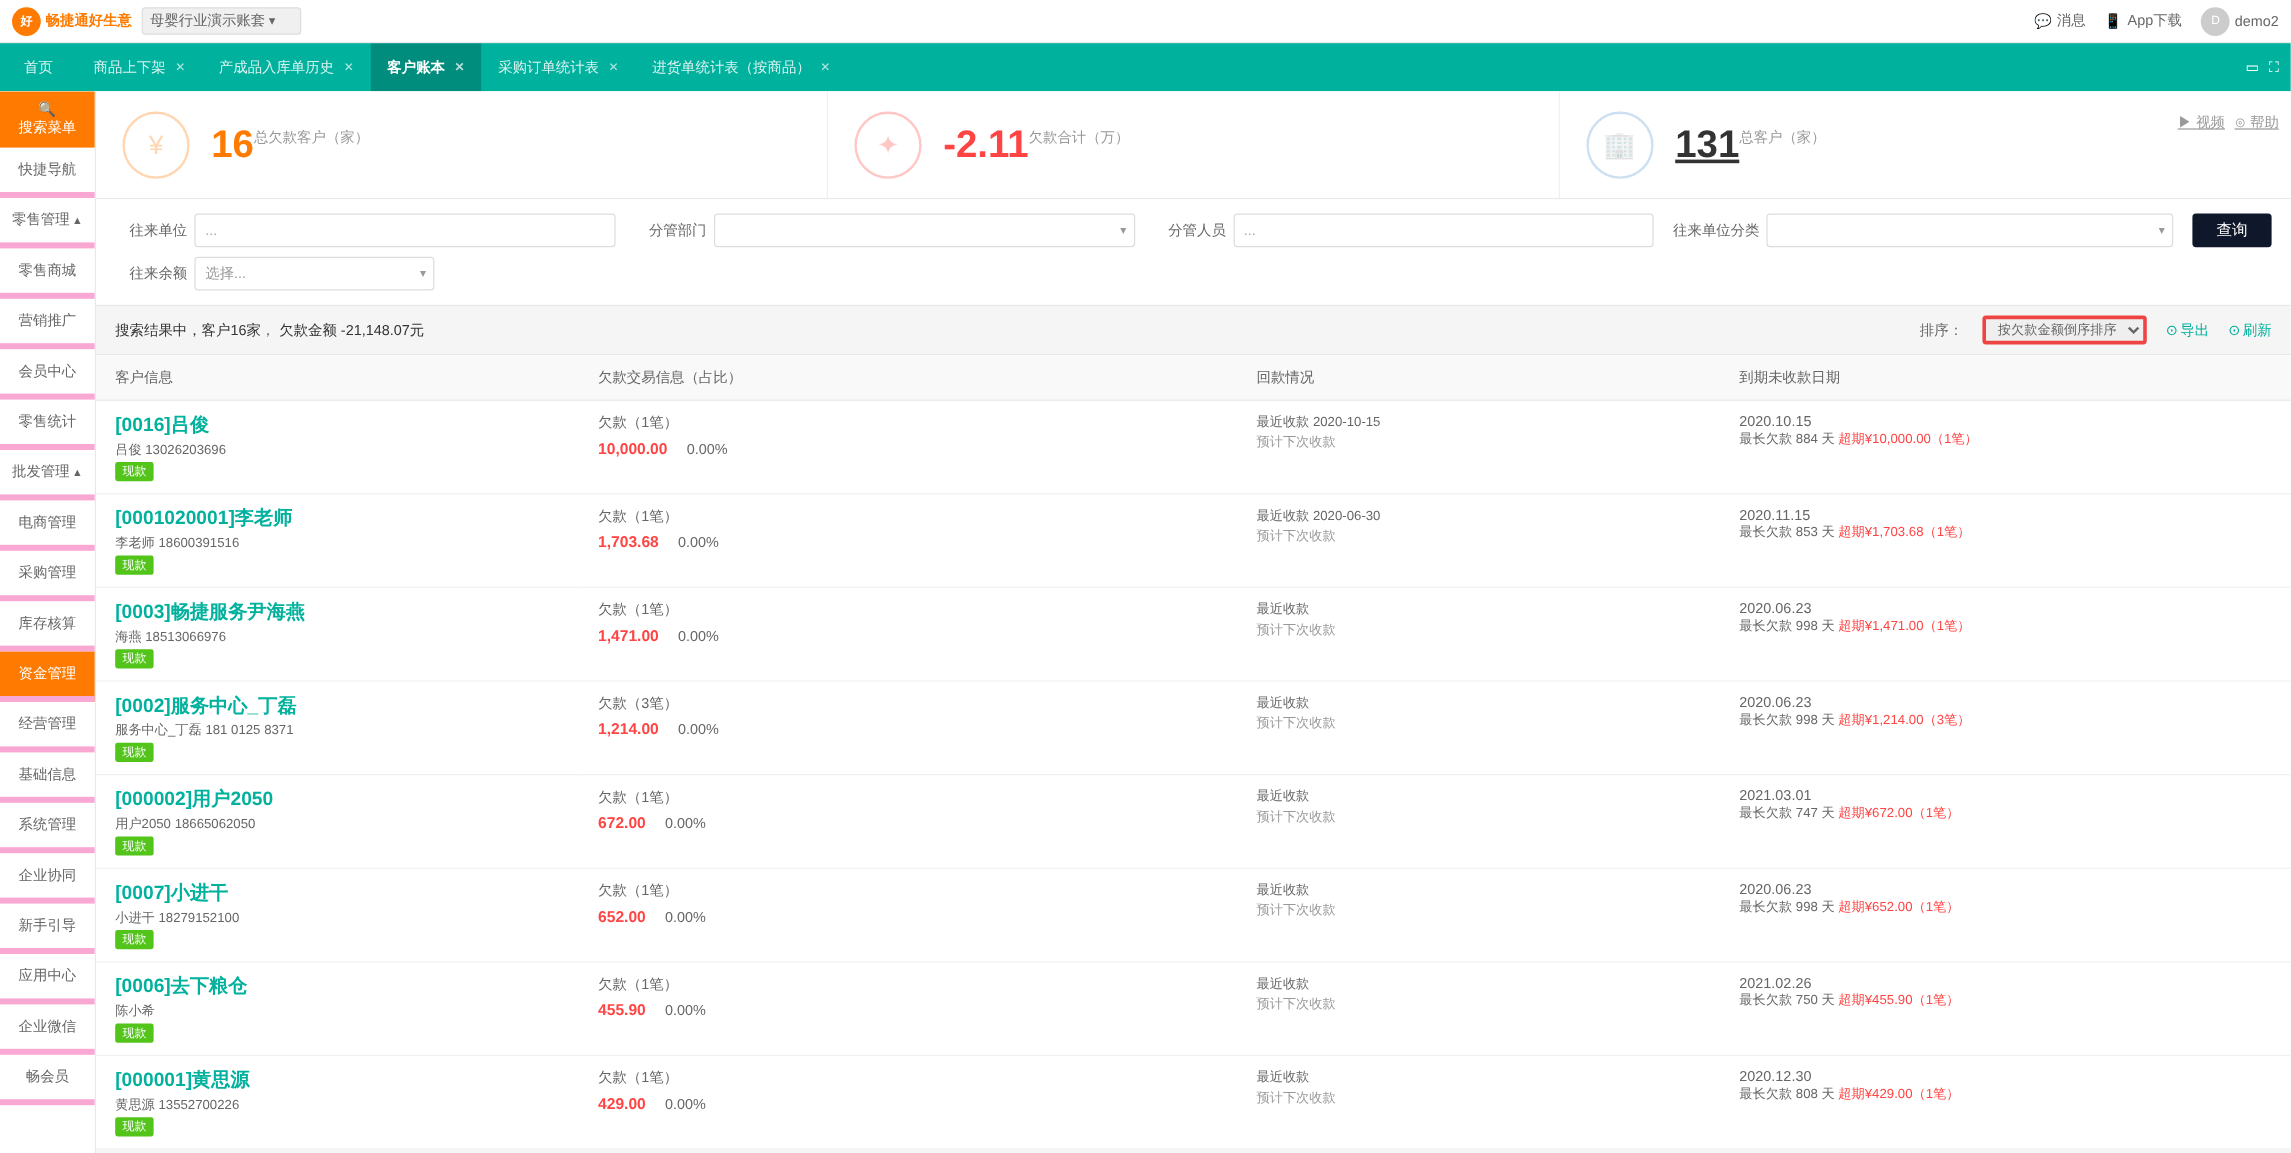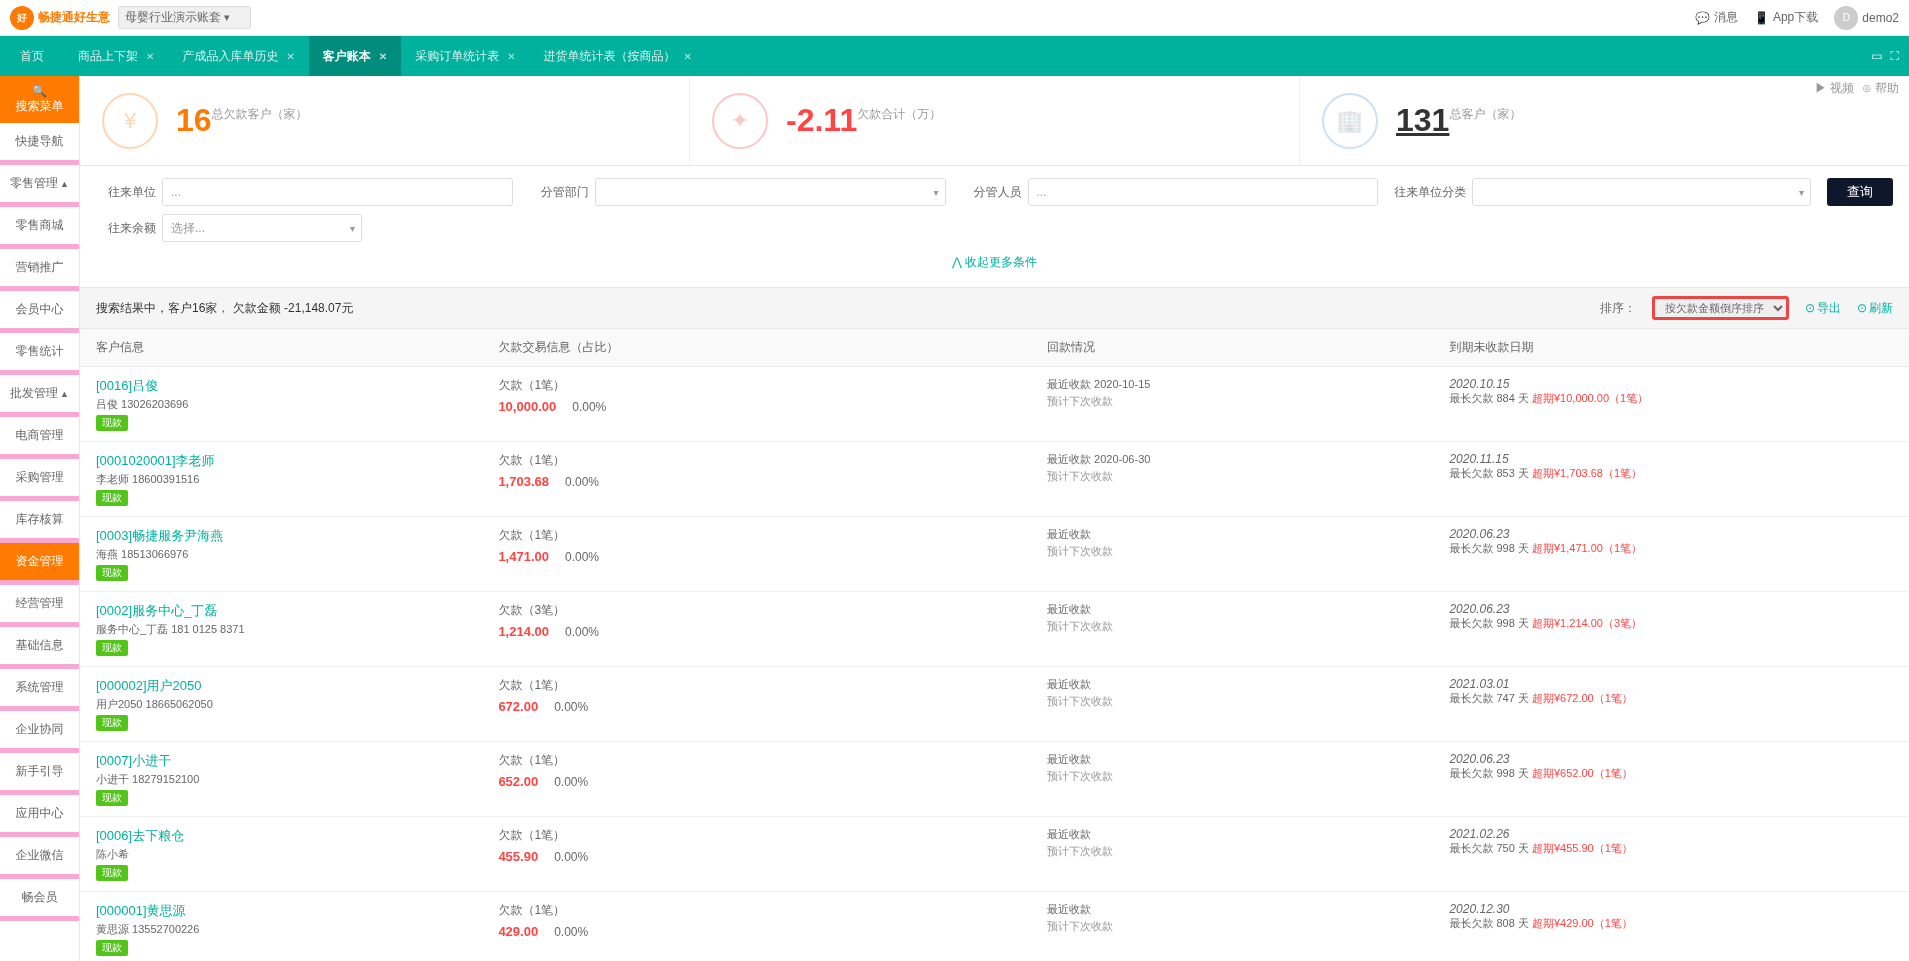--- a/index.html
+++ b/index.html
@@ -125,21 +125,21 @@
     }
     .stat-icon-circle.orange { border-color: #ff7a00; color: #ff7a00; }
     .stat-icon-circle.red { border-color: #ff4444; color: #ff4444; }
     .stat-icon-circle.blue { border-color: #5b9bd5; color: #5b9bd5; }
     .stat-value { font-size: 32px; font-weight: bold; }
     .stat-value.orange { color: #ff7a00; }
     .stat-value.red { color: #ff4444; }
     .stat-value.black { color: #333; text-decoration: underline; }
     .stat-label { font-size: 12px; color: #999; margin-top: 4px; }
     .stat-text-area { display: flex; }
-    .stat-card-actions { position: absolute; top: 4px; right: 10px; display: flex; gap: 8px; font-size: 11px; color: #999; cursor: pointer; }
+    .stat-card-actions { position: absolute; top: 18px; right: 10px; display: flex; gap: 8px; font-size: 11px; color: #999; cursor: pointer; text-decoration: underline; }
 
     
     .filter-area {
       background: #fff;
       padding: 12px 16px;
       border-bottom: 1px solid #e8e8e8;
     }
     .filter-row {
       display: flex;
       align-items: center;
@@ -235,37 +235,37 @@
       color: #666;
       border-bottom: 1px solid #e8e8e8;
       font-size: 12px;
     }
     .data-table td {
       padding: 10px 16px;
       border-bottom: 1px solid #f0f0f0;
       vertical-align: top;
       font-size: 12px;
     }
-    .customer-code { color: #00b19d; cursor: pointer; font-size: 13px; }
+    .customer-code { color: #00b19d; cursor: pointer; font-size: 16px; font-weight: bold; }
     .customer-name { color: #666; font-size: 11px; margin-top: 2px; }
     .tag-green {
       display: inline-block;
       background: #52c41a;
       color: #fff;
       border-radius: 2px;
       padding: 1px 6px;
       font-size: 10px;
       margin-top: 3px;
     }
     .debt-count { color: #666; font-size: 12px; }
     .debt-amount { color: #ff4444; font-size: 13px; font-weight: bold; }
     .debt-ratio { color: #666; font-size: 12px; margin-top: 2px; }
     .collect-date { color: #666; font-size: 11px; }
     .next-collect { color: #999; font-size: 11px; margin-top: 2px; }
-    .due-date { color: #666; font-size: 12px; font-style: italic; }
+    .due-date { color: #666; font-size: 12px; }
     .overdue-link { color: #ff4444; cursor: pointer; font-size: 11px; }
     .overdue-days { color: #666; font-size: 11px; }
 
     .scrollbar-style::-webkit-scrollbar { width: 6px; height: 6px; }
     .scrollbar-style::-webkit-scrollbar-thumb { background: #ccc; border-radius: 3px; }
   </style>
 </head>
 <body>
 
 <div class="top-bar">
@@ -472,24 +472,20 @@
       <div class="filter-row">
         <div class="filter-item">
           <span class="filter-label">往来余额</span>
           <div class="filter-select-wrap" style="max-width:200px;">
             <select>
               <option value="">选择...</option>
             </select>
             <span class="filter-arrow">▾</span>
           </div>
         </div>
-      </div>
-      <div class="collapse-row">
-        <span>⋀</span>
-        <span>收起更多条件</span>
       </div>
     </div>
 
     <div class="result-summary">
       <div class="result-text">
         <span>搜索结果中，客户16家</span>，
         <span>欠款金额 -21,148.07元</span>
       </div>
       <div class="result-actions">
         <span>排序：</span>

